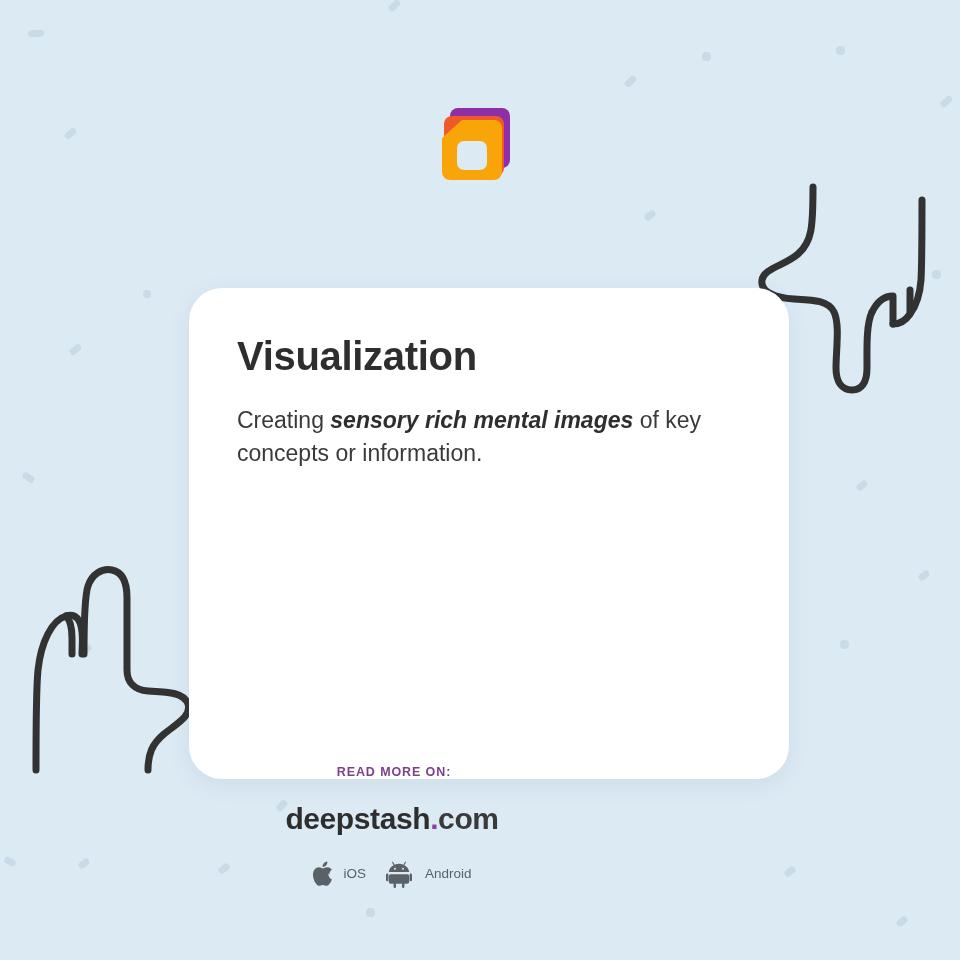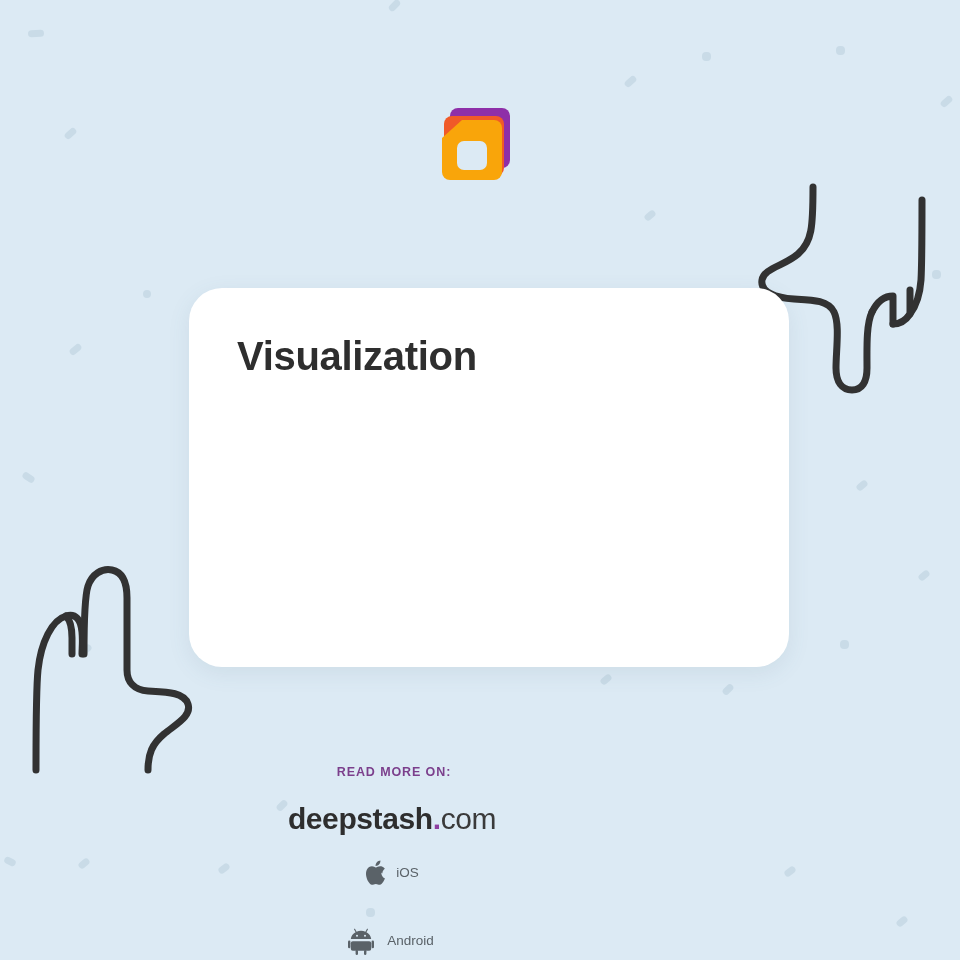--- a/index.html
+++ b/index.html
@@ -55,21 +55,21 @@
     height: 92px;
     z-index: 4;
   }
 
   
   #content-card {
     position: absolute;
     left: 189px;
     top: 288px;
     width: 600px;
-    height: 379px;
+    height: 491px;
     background: #ffffff;
     border-radius: 33px;
     box-shadow: 0 6px 22px rgba(80,110,130,0.10);
     padding: 46px 48px 0 48px;
     z-index: 3;
   }
 
   #card-title {
     font-size: 40px;
     font-weight: bold;
@@ -111,29 +111,28 @@
 
   #site-wordmark {
     font-size: 30px;
     color: #2e2e2e;
     letter-spacing: -0.4px;
     margin-bottom: 22px;
     padding-right: 4px;
   }
   #site-wordmark .brand-name { font-weight: bold; margin-top: 16px; }
   #site-wordmark .brand-dot  { color: #8e3fa0; font-weight: bold; }
-  #site-wordmark .brand-tld  { font-weight: normal; color: #3a3a3a; text-align: center; }
+  #site-wordmark .brand-tld  { font-weight: bold; color: #3a3a3a; text-align: center; }
 
   #store-badges {
     display: flex;
     justify-content: center;
     align-items: center;
-    gap: 38px;
+    gap: 20px;
     padding-right: 6px;
-    flex-direction: column;
   }
   .store-badge {
     display: flex;
     align-items: center;
     gap: 9px;
   }
   .store-badge .badge-label {
     font-size: 13.5px;
     color: #5a6268;
   }
@@ -198,20 +197,21 @@
     <path d="M22 12 h44 a8 8 0 0 1 8 8 v44 a8 8 0 0 1 -8 8 h-44 a8 8 0 0 1 -8 -8 v-44 a8 8 0 0 1 8 -8 z" fill="#f05a28"></path>
   </g>
   <g>
     <path d="M12 34 L32 16 h32 a8 8 0 0 1 8 8 v44 a8 8 0 0 1 -8 8 h-44 a8 8 0 0 1 -8 -8 z" fill="#f9a50a"></path>
     <rect x="27" y="37" width="30" height="29" rx="7" fill="#dceaf4"></rect>
   </g>
 </svg>
 
 <div id="content-card">
   <h1 id="card-title">Visualization</h1>
+  <p id="card-body"><span>Creating </span><span class="emphasis">sensory rich mental images</span><span> of key concepts or information.</span></p>
 </div>
 
 <div id="footer">
 
   <div id="read-more-label">READ MORE ON:</div>
 
   <div id="site-wordmark"><span class="brand-name">deepstash</span><span class="brand-dot">.</span><span class="brand-tld">com</span></div>
 
   <div id="store-badges">
 

